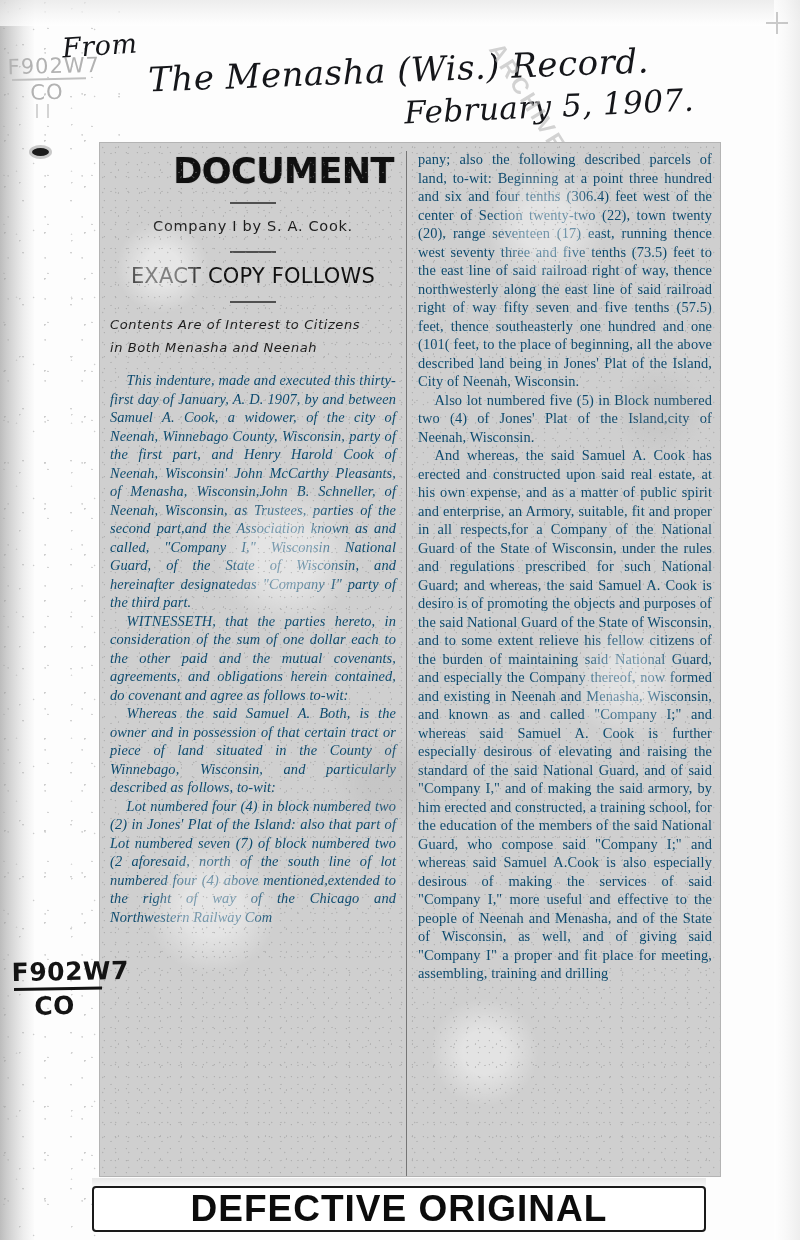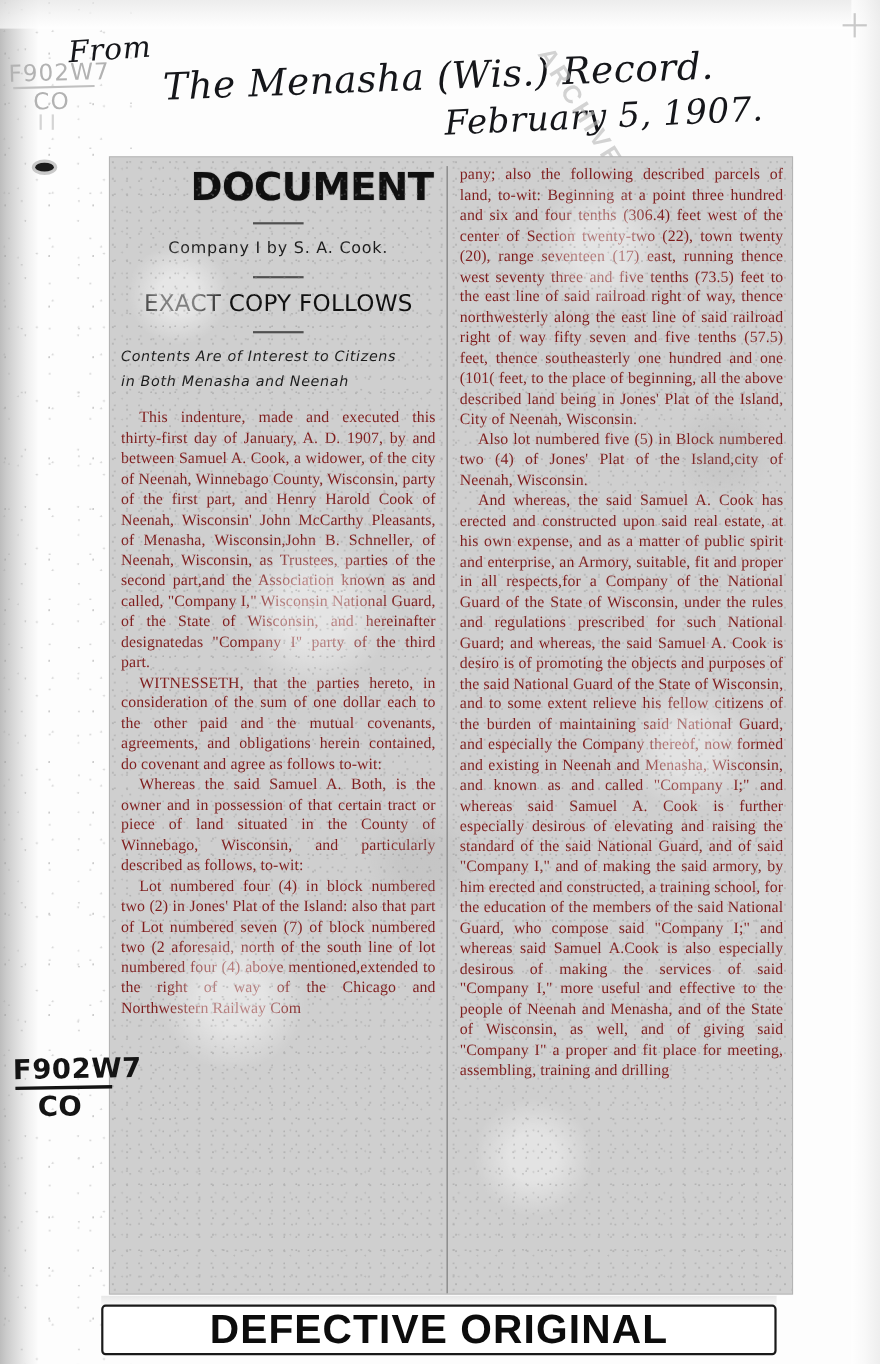--- a/index.html
+++ b/index.html
@@ -283,33 +283,33 @@
     letter-spacing: .6px;
     font-style: italic;
   }
   .deck2 .dk-line { display: block; }
 
   
   .body-col {
     font-family: "Liberation Serif", serif;
     font-size: 14.4px;
     line-height: 1.285;
-    color: #7f1d1d;
+    color: #0c4a6e;
     text-align: justify;
     text-justify: inter-word;
     letter-spacing: .1px;
     -webkit-hyphens: none;
     hyphens: none;
   }
   .body-col p {
     margin: 0;
     text-indent: 1.15em;
   }
   .body-col p.cont { text-indent: 0; }
-  #col-left .body-col { margin-top: 12px; }
+  #col-left .body-col { margin-top: 12px; font-style: italic; }
   #col-right .body-col { margin-top: 1px; }
 
   
   #defective-banner {
     position: absolute;
     left: 92px; top: 1186px;
     width: 614px; height: 46px;
     border: 2px solid #1a1a1a;
     border-radius: 4px;
     background: #ffffff;

